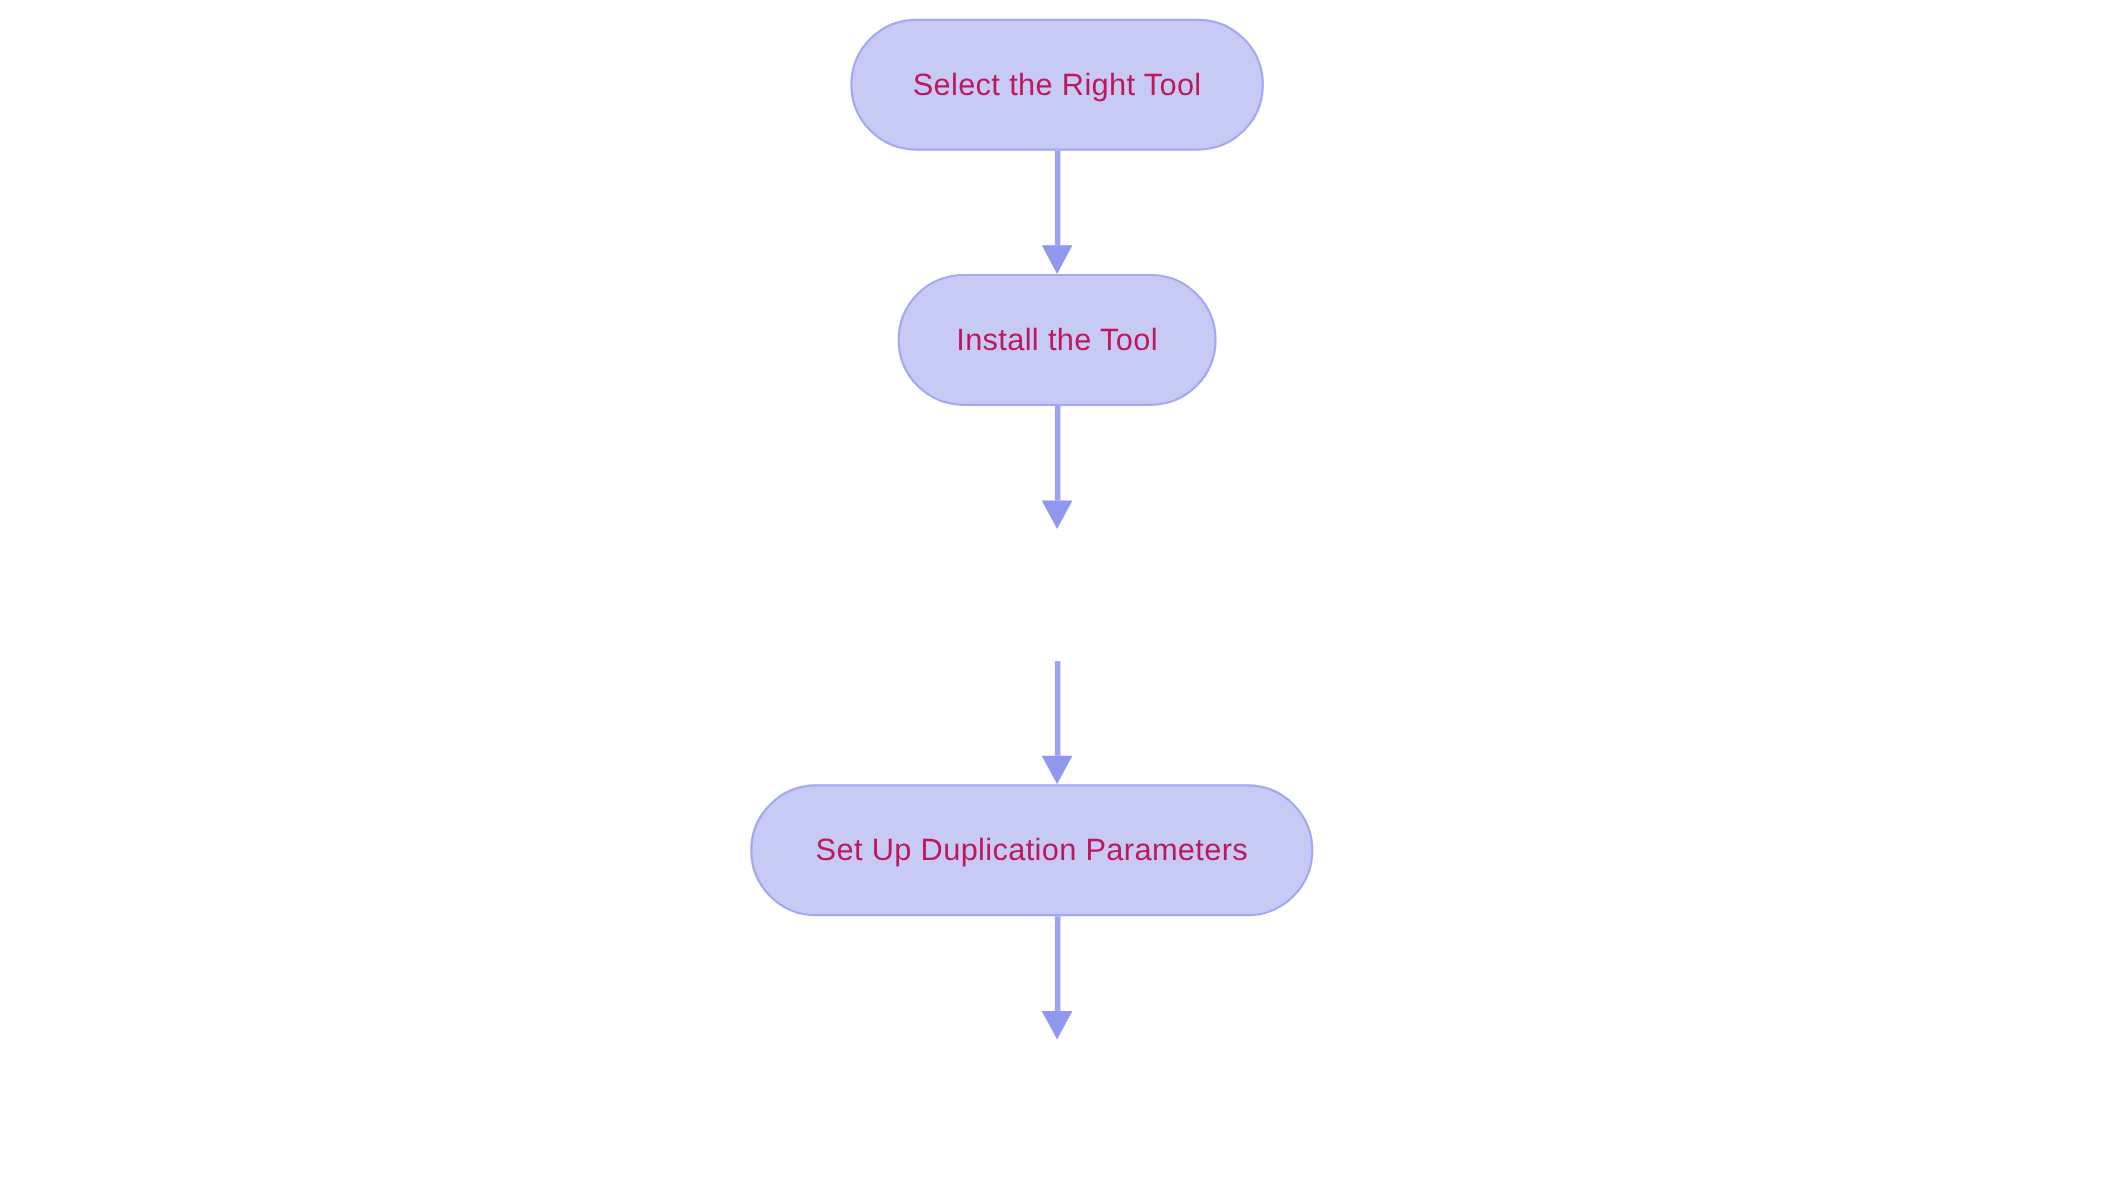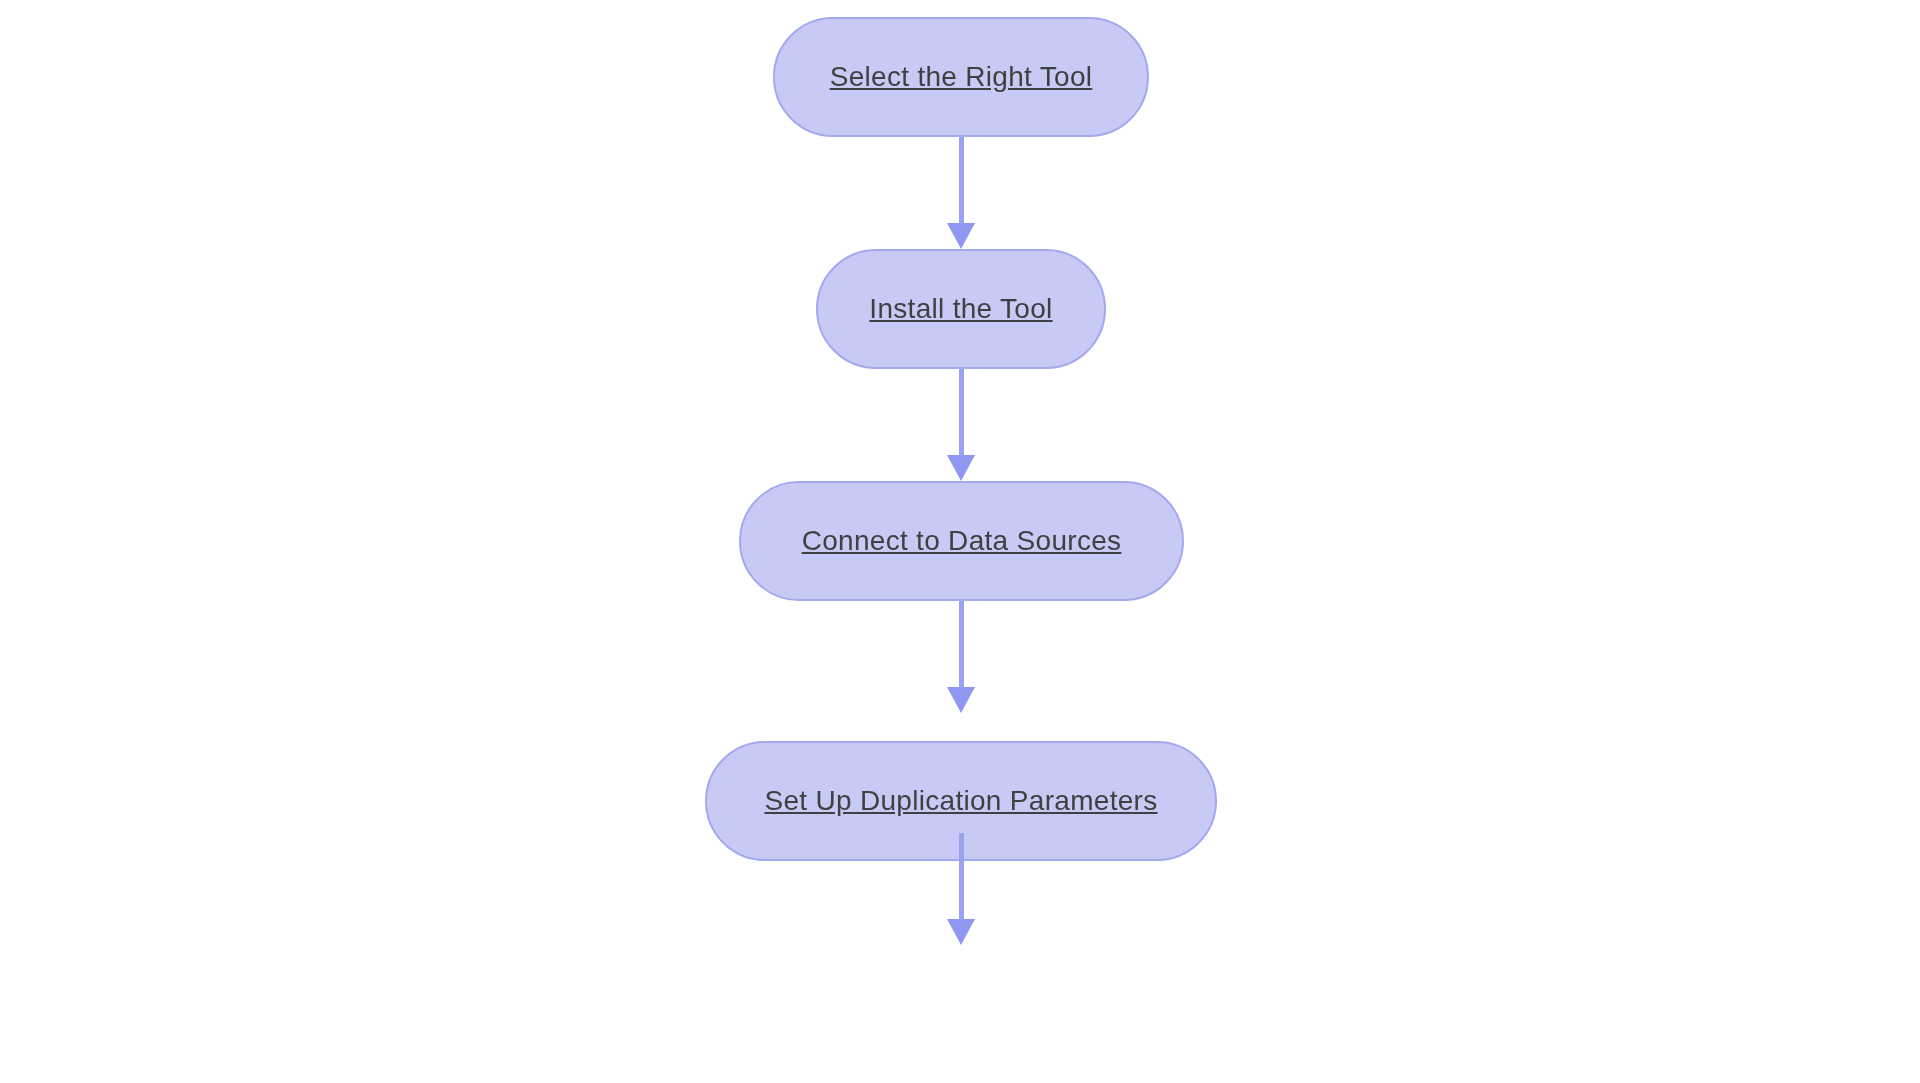--- a/index.html
+++ b/index.html
@@ -20,27 +20,26 @@
     box-sizing: border-box;
     height: 120px;
     background: #c8caf6;
     border: 2px solid #a2a9ef;
     border-radius: 60px;
     display: flex;
     align-items: center;
     justify-content: center;
   }
   .node-label {
-    color: #404040;
+    color: #be185d;
     font-size: 28px;
     font-weight: 400;
     letter-spacing: 0.3px;
     white-space: nowrap;
     text-align: center;
-    text-decoration: underline;
   }
   .arrow {
     position: absolute;
     width: 28px;
     display: flex;
     flex-direction: column;
     align-items: center;
   }
   .arrow-line {
     width: 5px;
@@ -71,30 +70,27 @@
 
   <div class="node" style="left:816px; top:249px; width:290px;">
     <span class="node-label">Install the Tool</span>
   </div>
 
   <div class="arrow" style="left:947px; top:369px;">
     <div class="arrow-line"></div>
     <div class="arrow-head"></div>
   </div>
 
-  <div class="node" style="left:739px; top:481px; width:445px;">
-    <span class="node-label">Connect to Data Sources</span>
-  </div>
 
   <div class="arrow" style="left:947px; top:601px;">
     <div class="arrow-line"></div>
     <div class="arrow-head"></div>
   </div>
 
-  <div class="node" style="left:705px; top:713px; width:512px;margin-top:28px;">
+  <div class="node" style="left:682px; top:713px; width:512px;">
     <span class="node-label">Set Up Duplication Parameters</span>
   </div>
 
   <div class="arrow" style="left:947px; top:833px;">
     <div class="arrow-line"></div>
     <div class="arrow-head"></div>
   </div>
 
 
 </div>

